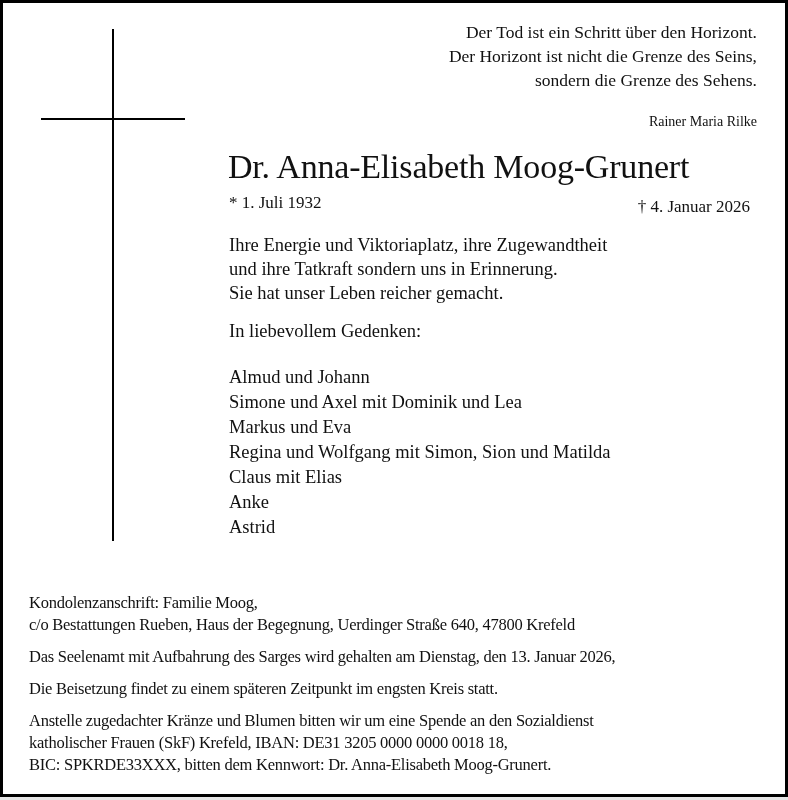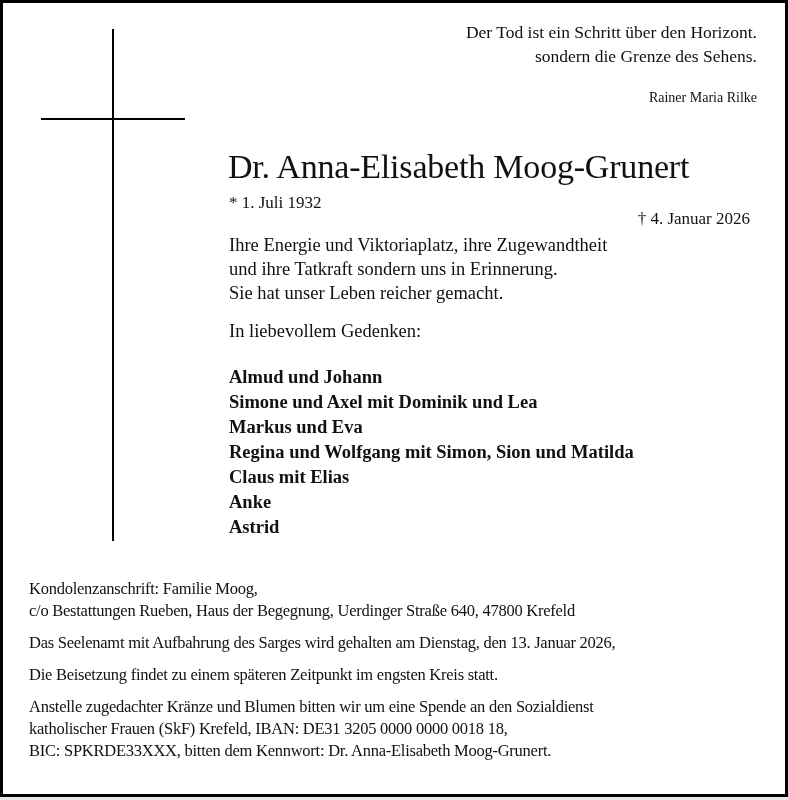--- a/index.html
+++ b/index.html
@@ -8,39 +8,40 @@
   .frame { position:absolute; left:0; top:0; width:782px; height:791px;
            border:3px solid #000; background:#fff; }
   .bottom-strip { position:absolute; left:0; top:797px; width:788px; height:3px; background:#e6e6e6; }
   .cross-v { position:absolute; left:112px; top:29px; width:2px; height:512px; background:#000; }
   .cross-h { position:absolute; left:41px; top:118px; width:144px; height:2px; background:#000; }
   .quote { position:absolute; right:31px; top:20px; text-align:right; font-size:17.5px; line-height:24px; }
   .quote .author { font-size:14px; line-height:22px; margin-top:19px; }
   .name { position:absolute; left:228px; top:147px; font-size:34px; line-height:40px; letter-spacing:-0.2px; white-space:nowrap; }
   .dates { position:absolute; left:229px; top:192px; width:521px; font-size:17px; line-height:22px; }
   .dates .born { position:absolute; left:0; top:0; }
-  .dates .died { position:absolute; right:0; top:16px;text-align:center; }
+  .dates .died { position:absolute; right:0; top:4px;text-align:center; }
   .tribute { position:absolute; left:229px; top:233px; font-size:18.5px; line-height:24px; white-space:nowrap; }
   .remembrance { position:absolute; left:229px; top:319px; font-size:18.5px; line-height:24px; }
   .mourners { position:absolute; left:229px; top:365px; font-size:18.5px; line-height:25px; white-space:nowrap; }
-  .mourners div { height:25px;font-weight:bold; }
-  .info { position:absolute; left:29px; top:578px; font-size:16.5px; line-height:22px; white-space:nowrap; letter-spacing:-0.25px; }
+  .mourners div { height:25px; }
+  .info { position:absolute; left:29px; top:592px; font-size:16.5px; line-height:22px; white-space:nowrap; letter-spacing:-0.25px; }
   .info p { margin:0 0 10px 0; }
 </style>
 </head>
 <body>
 
 <div class="frame"></div>
 <div class="bottom-strip"></div>
 
 <div class="cross-v"></div>
 <div class="cross-h"></div>
 
 <div class="quote">
   <div>Der Tod ist ein Schritt über den Horizont.</div>
+  <div>Der Horizont ist nicht die Grenze des Seins,</div>
   <div>sondern die Grenze des Sehens.</div>
   <div class="author">Rainer Maria Rilke</div>
 </div>
 
 <div class="name">Dr. Anna-Elisabeth Moog-Grunert</div>
 
 <div class="dates">
   <span class="born">* 1. Juli 1932</span>
   <span class="died">† 4. Januar 2026</span>
 </div>

